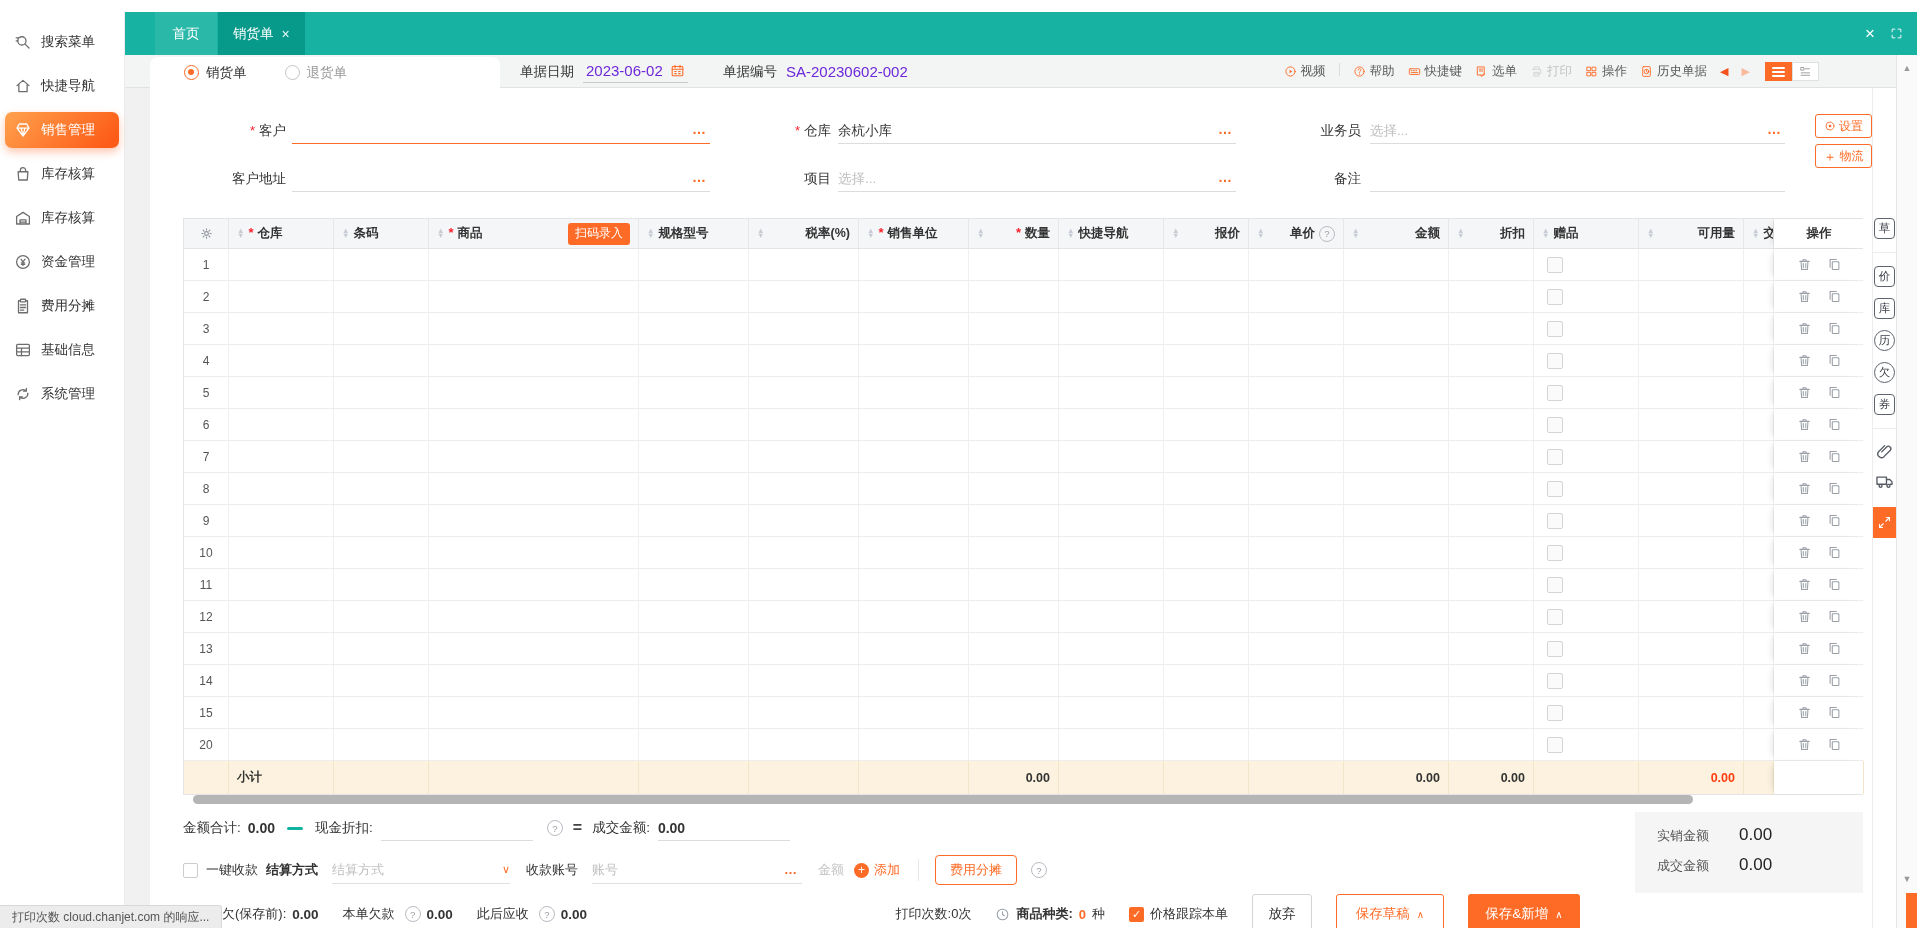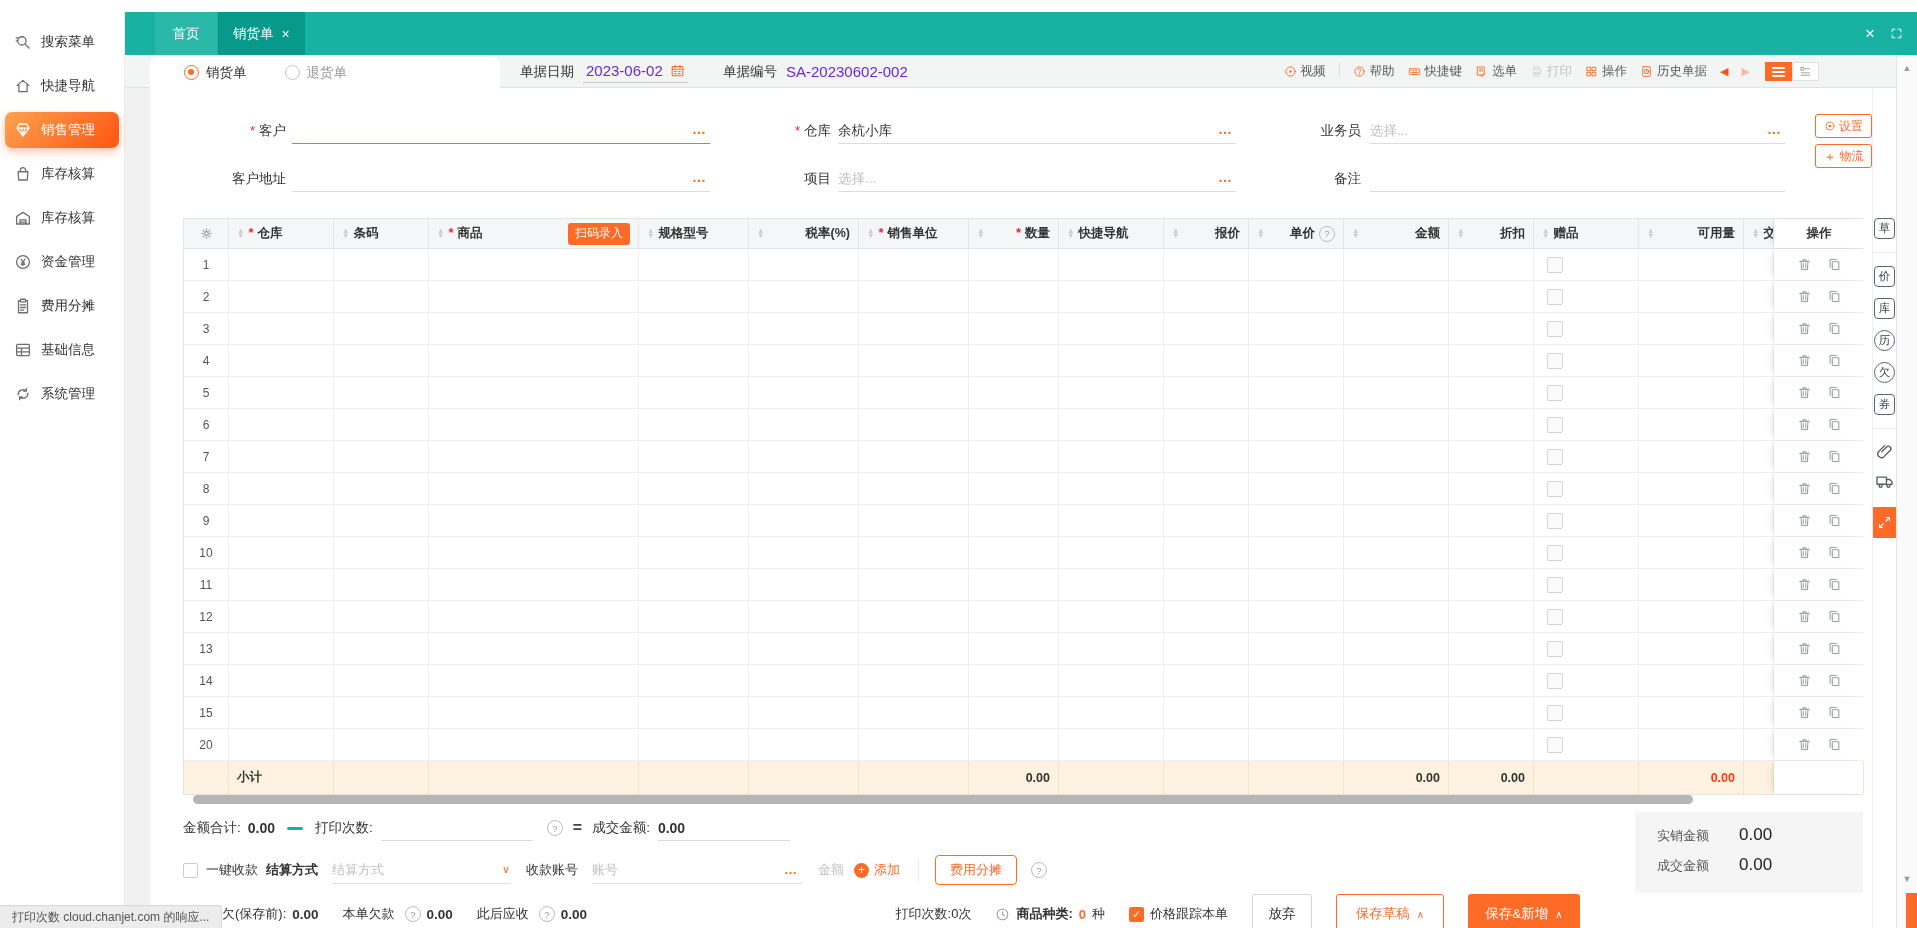--- a/index.html
+++ b/index.html
@@ -1123,21 +1123,21 @@
           </div>
       </div>
       <div class="hscroll">
           <div class="hthumb"></div>
         </div>
 
       <div class="frow-a">
         <span>金额合计:</span>
         <span class="fval">0.00</span>
         <span class="minus"></span>
-        <span>打印次数:</span>
+        <span>现金折扣:</span>
         <span class="fa-input"></span>
         <span class="help-ico">?</span>
         <span class="eq">=</span>
         <span>成交金额:</span>
         <span class="fa-dealline">
             <span>0.00</span>
           </span>
       </div>
 
       <div class="frow-b">

